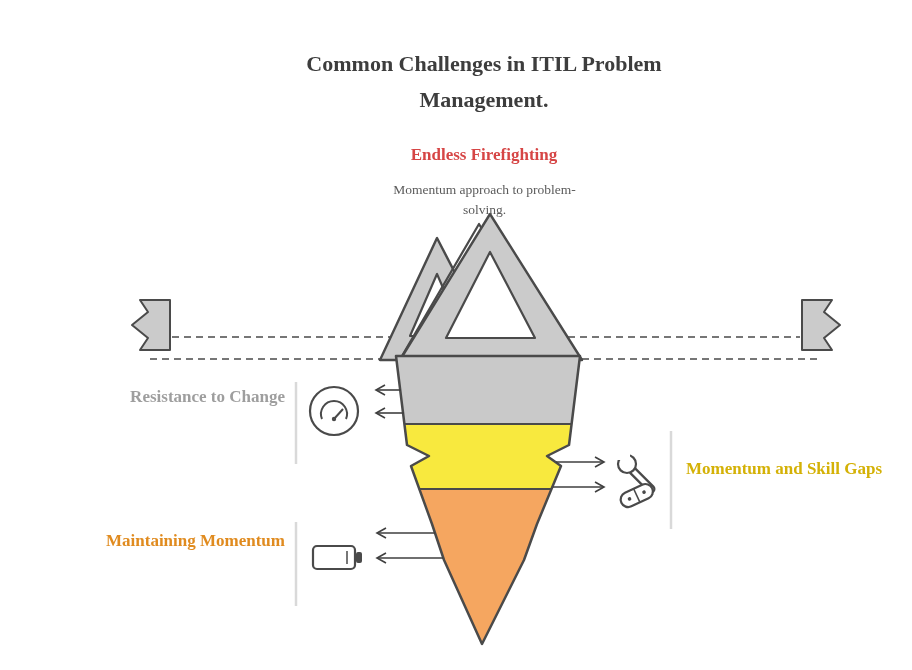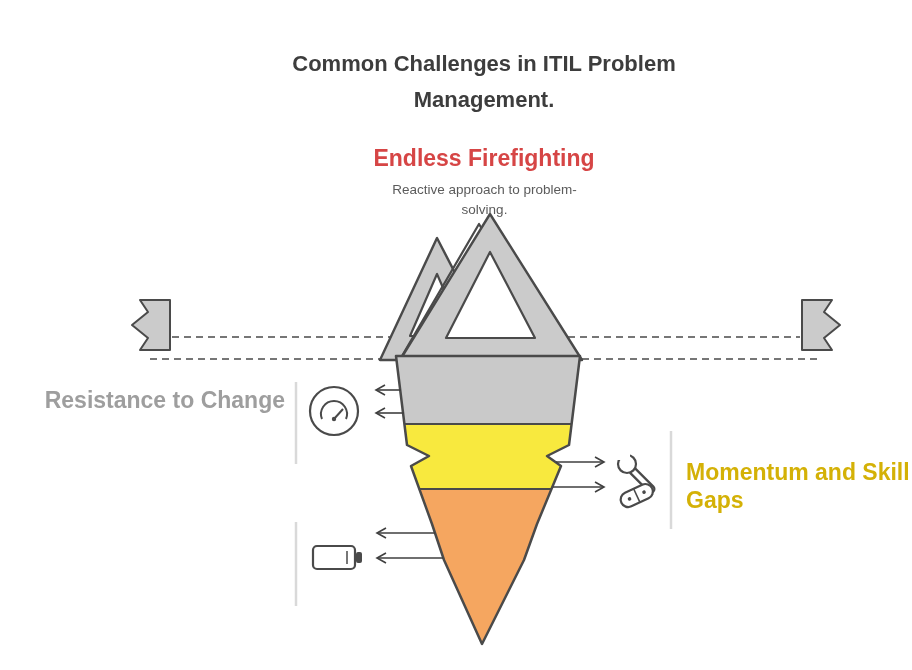--- a/index.html
+++ b/index.html
@@ -1,34 +1,34 @@
 <!DOCTYPE html>
 <html><head>
 <meta charset="utf-8">
 <style>
   html, body { margin: 0; padding: 0; background: #ffffff; }
   .canvas {
     position: relative;
     width: 912px;
     height: 670px;
     background: #ffffff;
-    font-family: Liberation Sans, sans-serif;
+    font-family: Liberation Serif, serif;
     overflow: hidden;
   }
   .abs { position: absolute; }
   .title {
     left: 54px; top: 46px; width: 860px;
     text-align: center;
     color: #3d3d3d;
     font-size: 22px;
     font-weight: 700;
     line-height: 1.62;
   }
   .callout-heading {
-    font-size: 23px;
+    font-size: 17px;
     font-weight: 700;
     line-height: 1.2;
   }
   .callout-body {
     color: #5b5b5b;
     font-size: 13.5px;
     line-height: 1.5;
   }
   .h-red    { color: #d64545; }
   .h-gray   { color: #9e9e9e; }
@@ -138,20 +138,21 @@
     <line x1="296" y1="522" x2="296" y2="606" stroke="#d9d9d9" stroke-width="2.5"></line>
     <line x1="671" y1="431" x2="671" y2="529" stroke="#d9d9d9" stroke-width="2.5"></line>
   </svg>
 
   <div class="abs title">
     <div>Common Challenges in ITIL Problem</div>
     <div>Management.</div>
   </div>
 
   <div class="abs callout-heading h-red ta-c" style="left:334px; top:145px; width:300px;">Endless Firefighting</div>
-  <div class="abs callout-body ta-c" style="left:377px; top:180px; width:215px;">Reactive approach to problem-solving.</div>
+  <div class="abs callout-body ta-c" style="left:377px; top:180px; width:215px;">Momentum approach to problem-solving.</div>
 
   <div class="abs callout-heading h-gray ta-r" style="left:40px; top:387px; width:245px;">Resistance to Change</div>
 
+  <div class="abs callout-heading h-orange ta-r" style="left:40px; top:531px; width:245px;">Maintaining Momentum</div>
 
   <div class="abs callout-heading h-yellow ta-l" style="left:686px; top:459px; width:226px;">Momentum and Skill Gaps</div>
 
 </div>
 
 </body></html>

